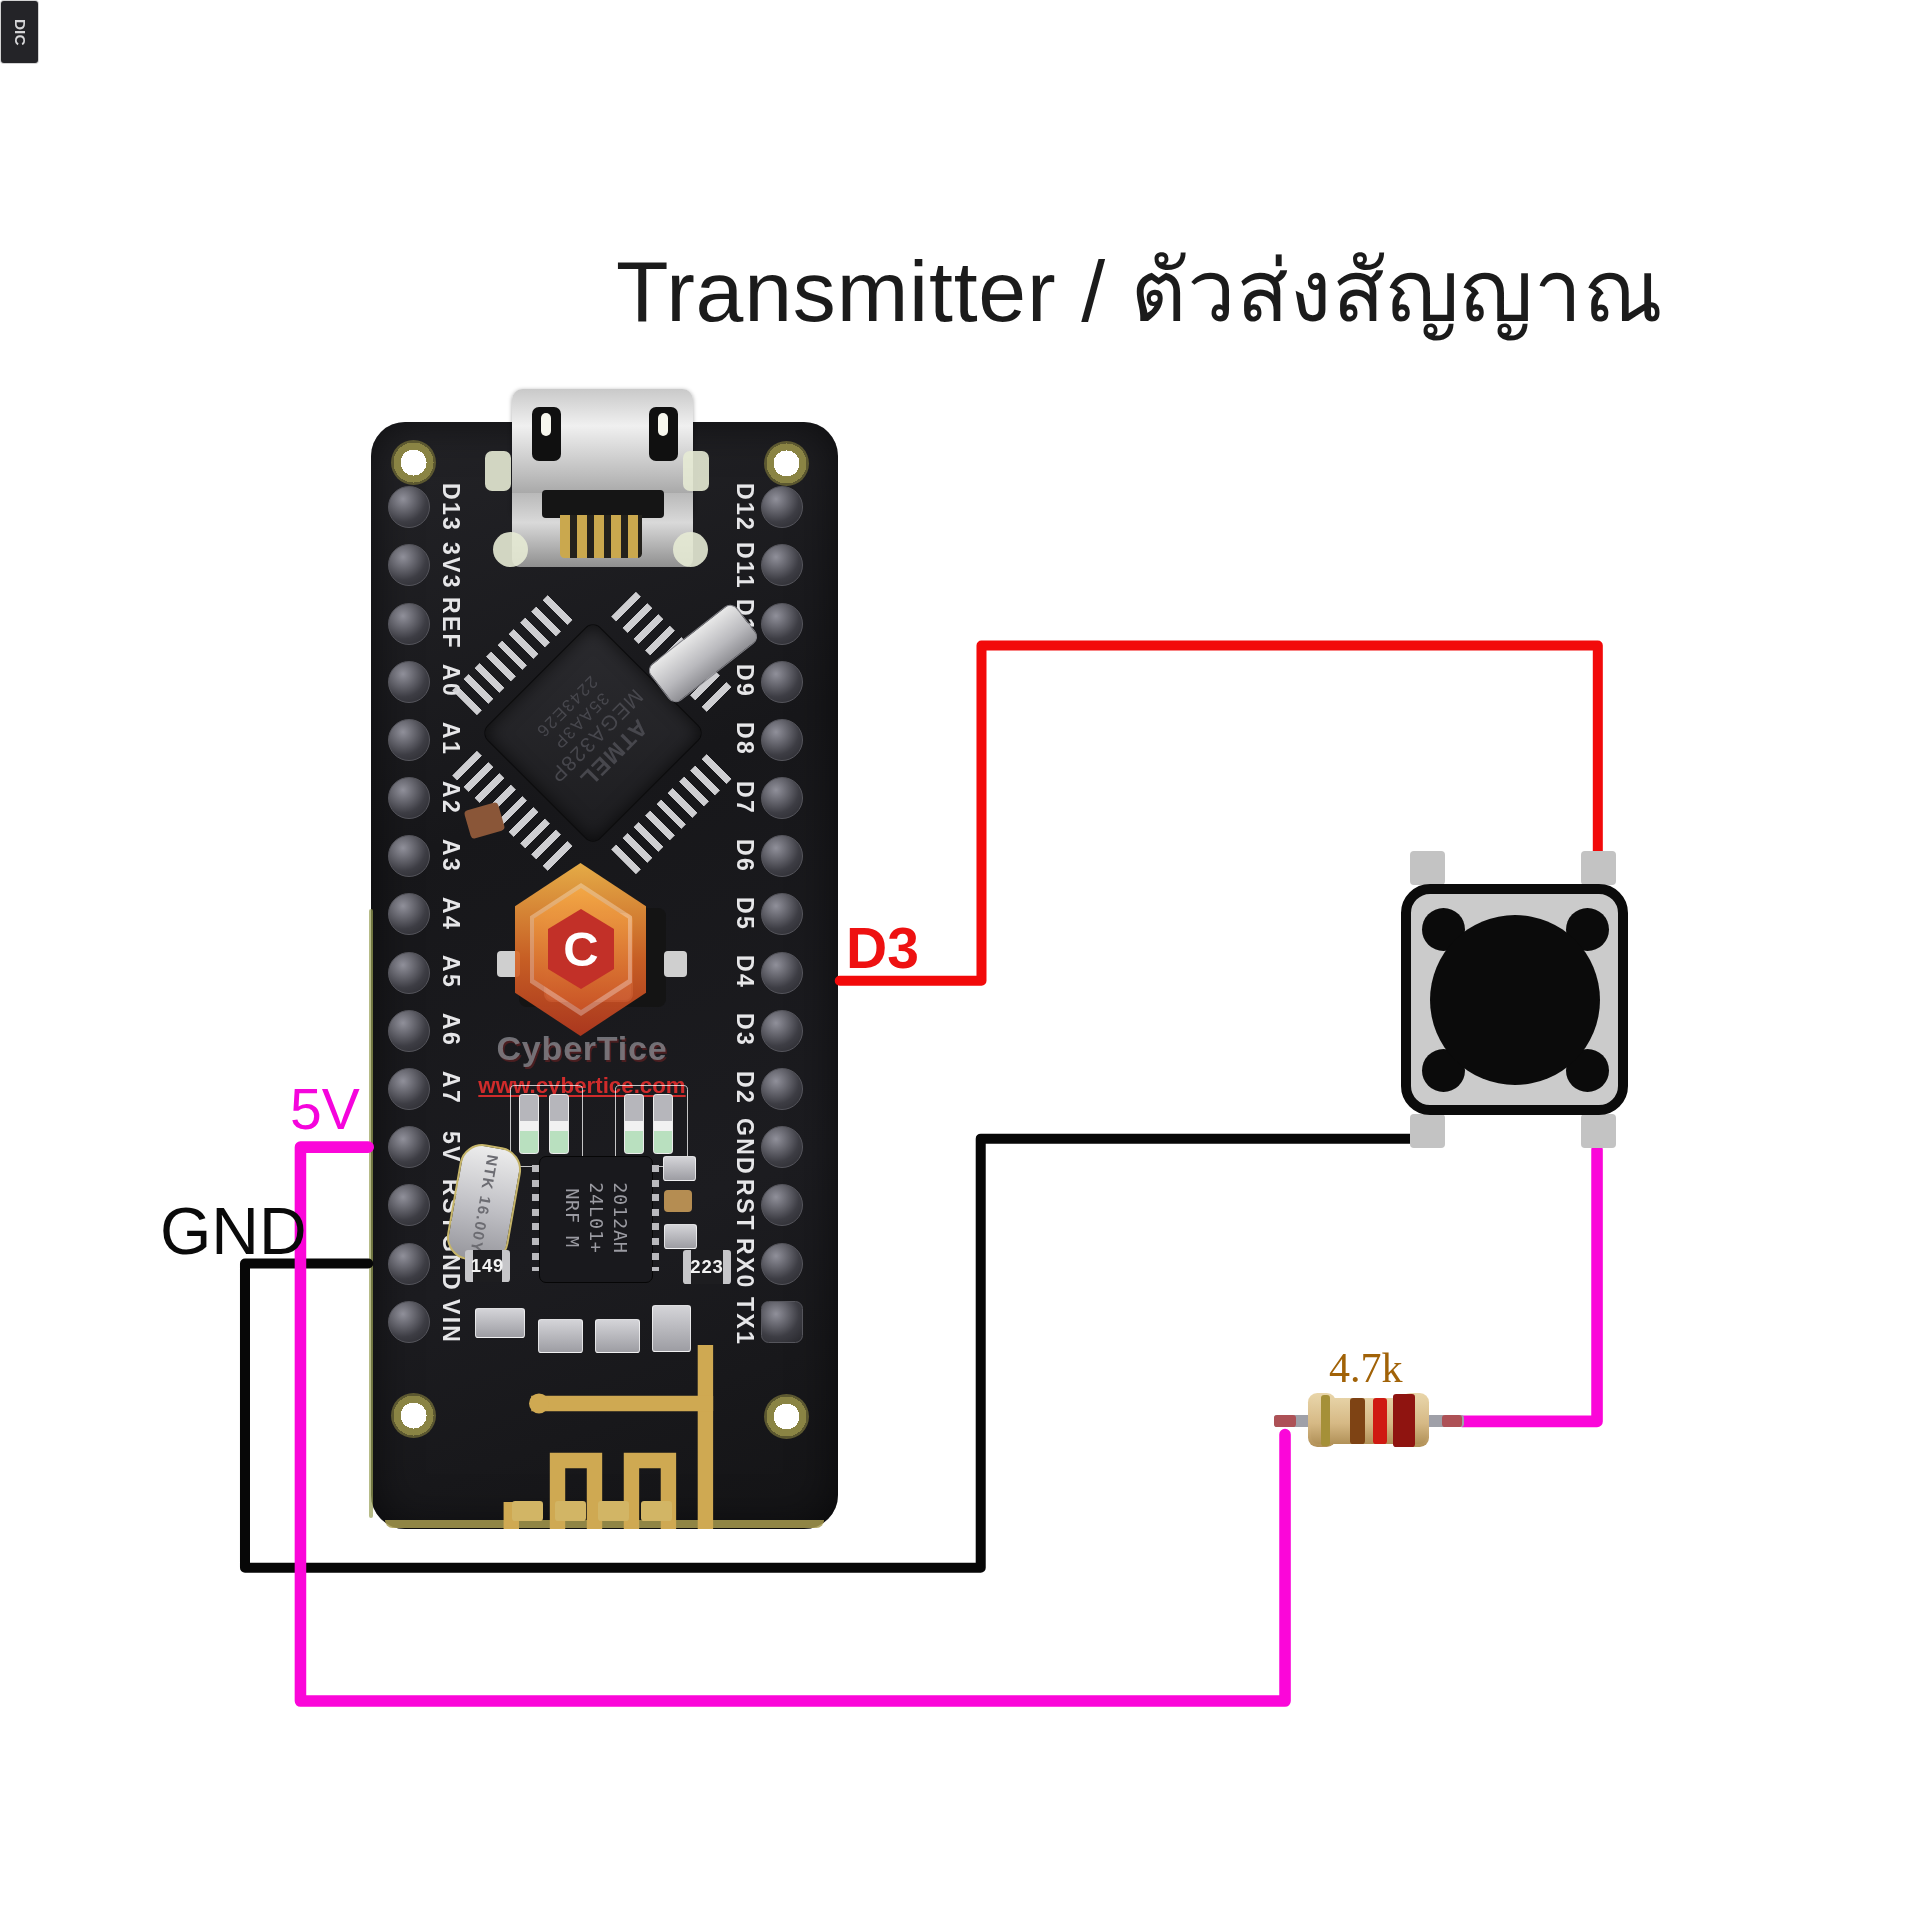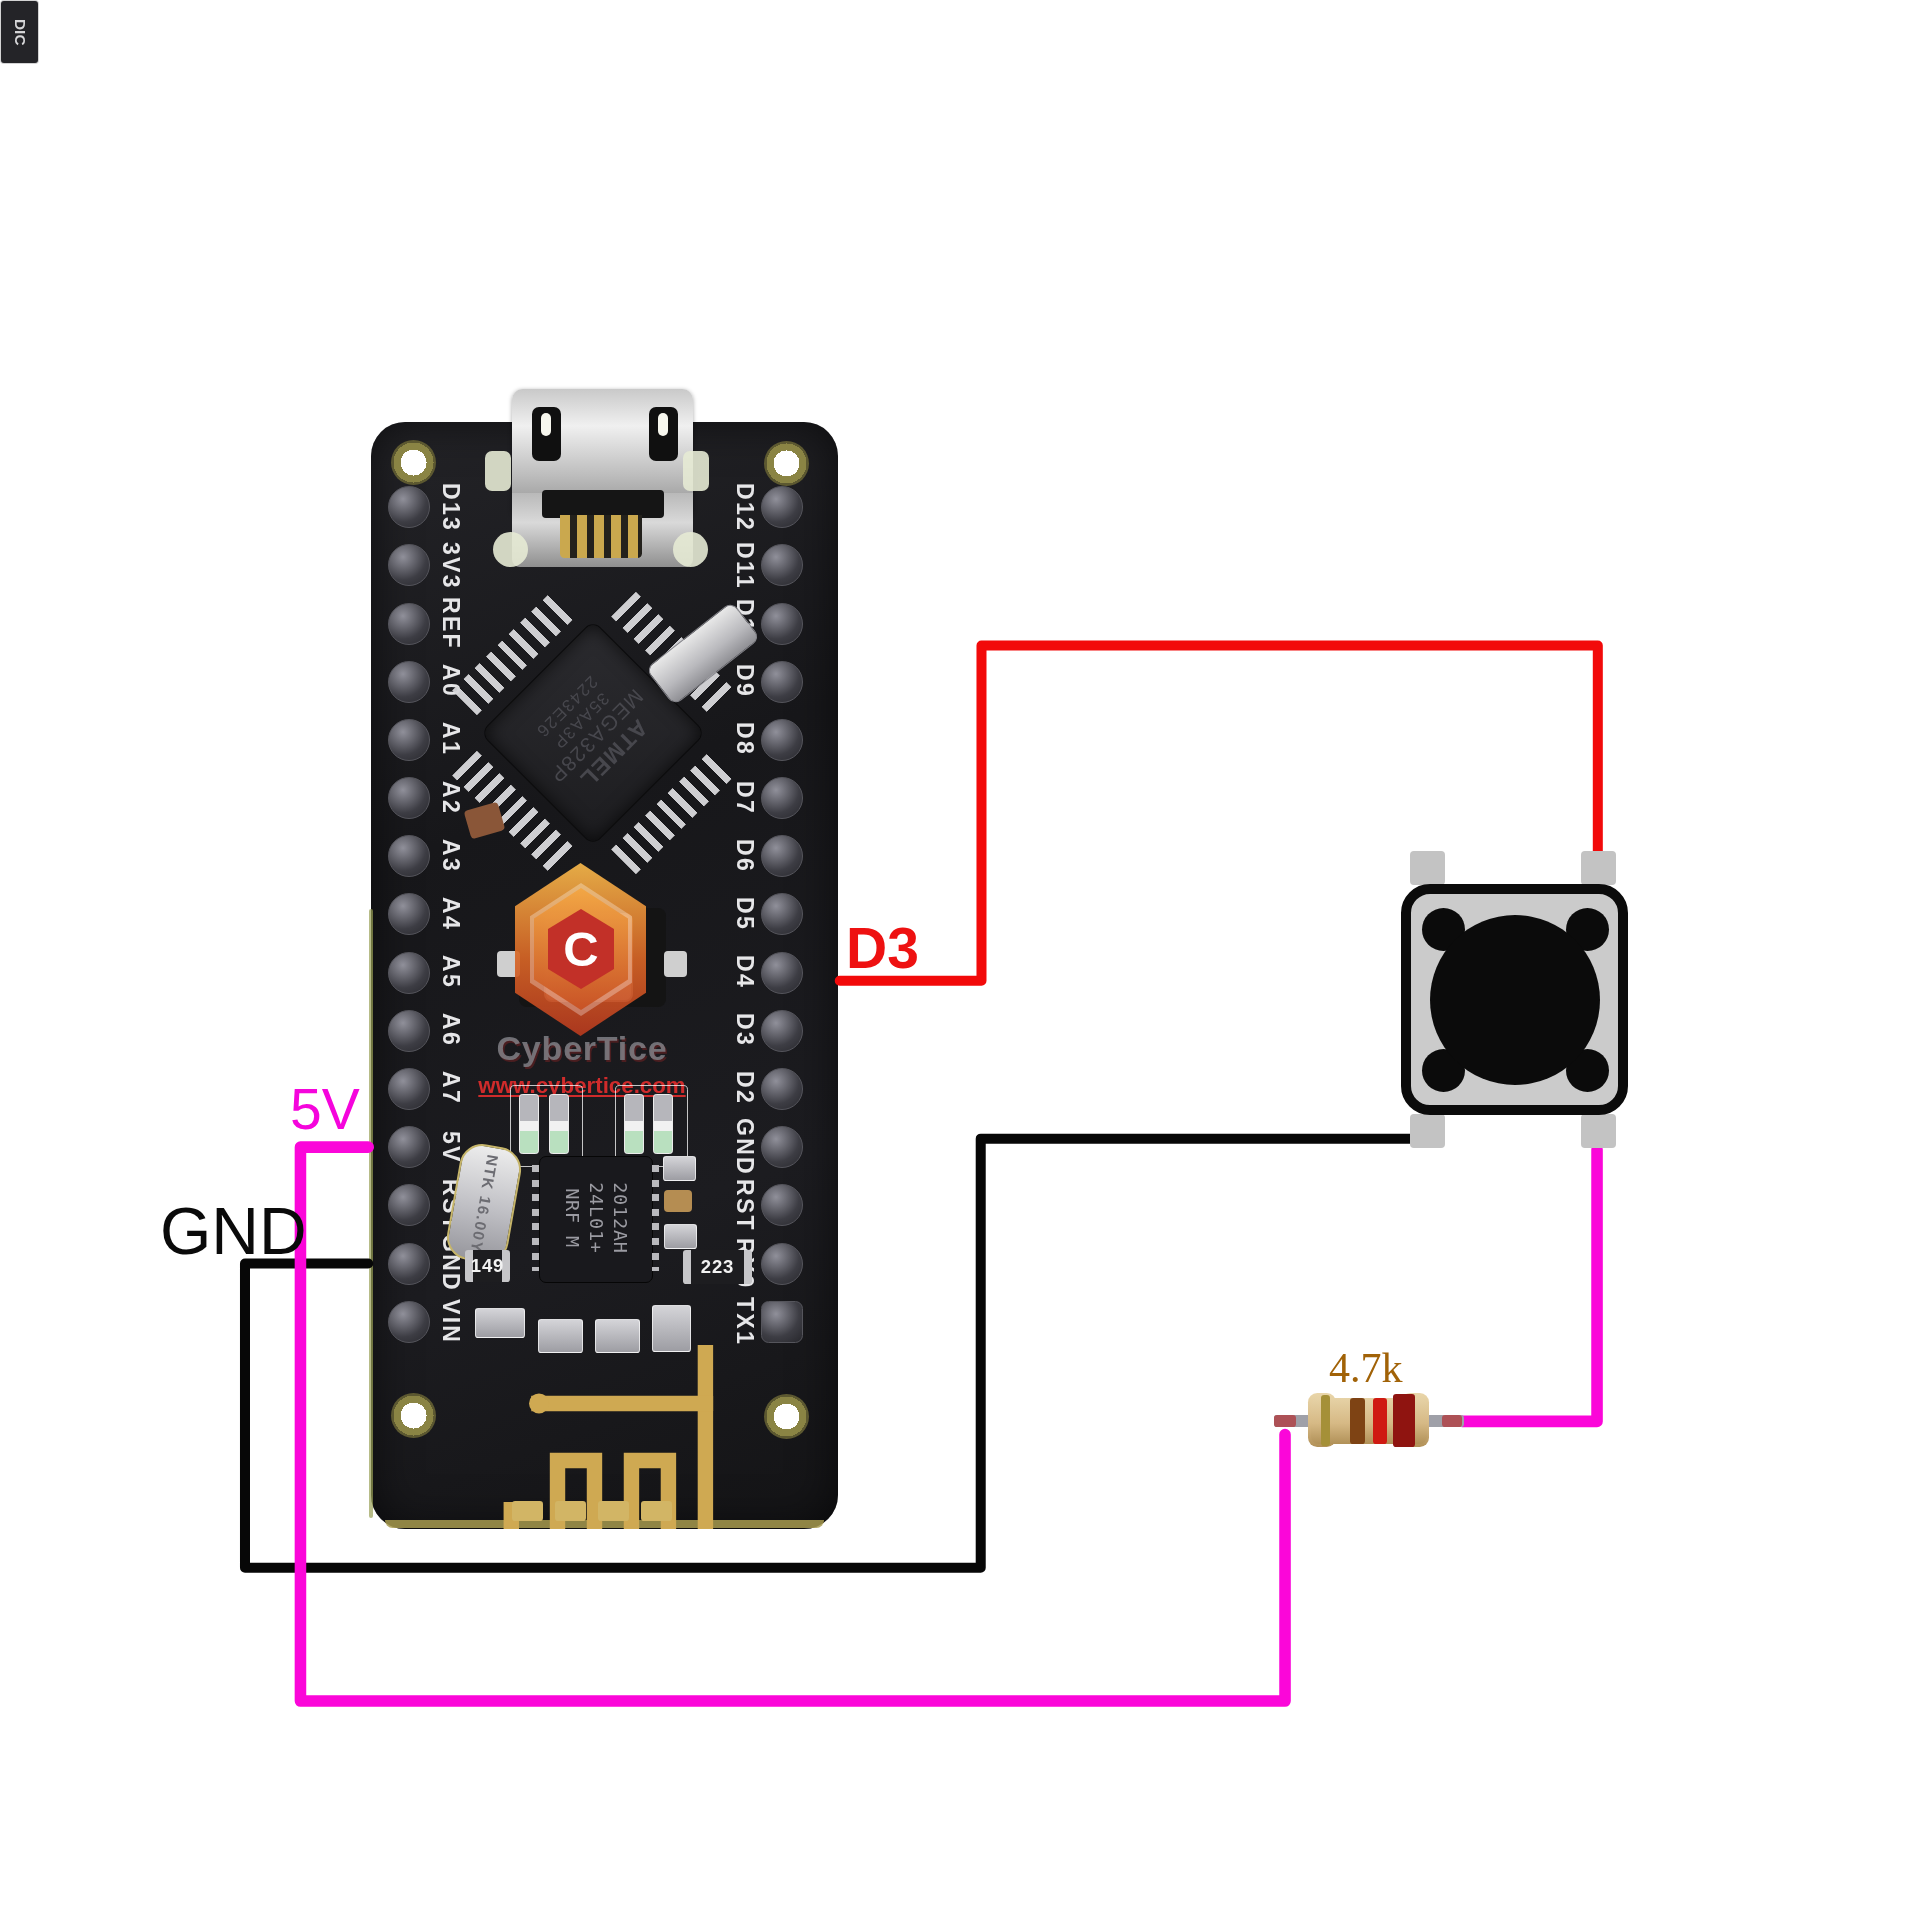--- a/index.html
+++ b/index.html
@@ -121,20 +121,21 @@
   .lab-d3{left:846px;top:915px;font-size:57px;color:#ee1111;}
   .lab-5v{left:290px;top:1076px;font-size:57px;color:#f504dc;font-weight:500;}
   .lab-gnd{left:160px;top:1193px;font-size:66px;color:#0a0a0a;font-weight:500;}
   .lab-47k{left:1329px;top:1344px;font-size:42px;color:#a16207;font-family:"Liberation Serif",serif;font-weight:500;}
 </style>
 </head>
 <body>
 
 <div id="canvas">
 
+  <div class="abs title">Transmitter / ตัวส่งสัญญาณ</div>
 
   <div class="abs pcb"></div>
   <div class="abs pcb-left-edge"></div>
   <div class="abs pcb-bottom-edge"></div>
 
   <div class="abs usb-body"></div>
   <div class="abs usb-lower"></div>
   <div class="abs usb-stud" style="left:532px;top:407px;">
       <i></i>
     </div>
@@ -256,21 +257,21 @@
   <div class="abs nrf-pins-r"></div>
   <div class="abs nrf-text">
     <span>NRF M</span>
     <span>24L01+</span>
     <span>2012AH</span>
   </div>
   <div class="abs ntk">
       <span>NTK 16.00Y</span>
     </div>
   <div class="smd" style="left:465px;top:1250px;width:45px;height:32px;">149</div>
-  <div class="smd" style="left:683px;top:1250px;width:69px;height:34px;">223</div>
+  <div class="smd" style="left:683px;top:1250px;width:48px;height:34px;">223</div>
   <div class="gray-smd" style="left:663px;top:1156px;width:31px;height:23px;"></div>
   <div class="chip-cap" style="left:664px;top:1190px;width:28px;height:21.6px;background:#b58d52;"></div>
   <div class="gray-smd" style="left:664px;top:1224px;width:31px;height:23px;"></div>
   <div class="gray-smd" style="left:475px;top:1308px;width:48px;height:28px;"></div>
   <div class="gray-smd" style="left:538px;top:1319px;width:43px;height:32px;"></div>
   <div class="gray-smd" style="left:595px;top:1319px;width:43px;height:32px;"></div>
   <div class="gray-smd" style="left:652px;top:1305px;width:37px;height:45px;"></div>
 
   <svg class="abs antenna-svg" width="467" height="1107" viewBox="0 0 606 1437">
     <g stroke="#cfa952" stroke-width="20" fill="none" stroke-linecap="square">

